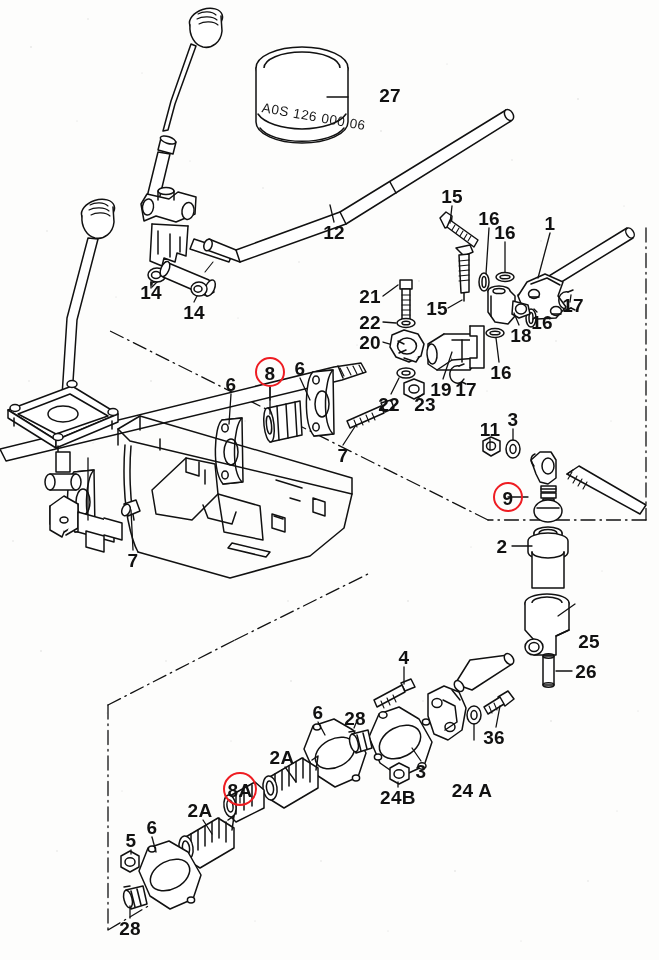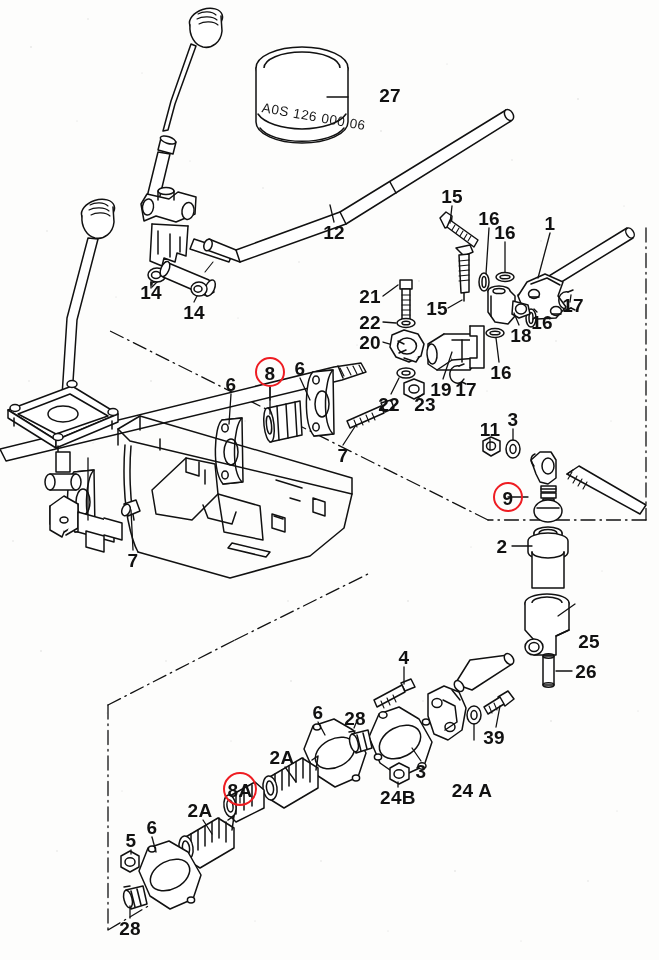--- a/index.html
+++ b/index.html
@@ -675,21 +675,21 @@
   <div class="lbl" style="left:343px; top:455px;">7</div>
   <div class="lbl" style="left:389px; top:404px;">22</div>
   <div class="lbl" style="left:425px; top:404px;">23</div>
   <div class="lbl" style="left:490px; top:429px;">11</div>
   <div class="lbl" style="left:513px; top:419px;">3</div>
   <div class="lbl" style="left:133px; top:560px;">7</div>
   <div class="lbl" style="left:502px; top:546px;">2</div>
   <div class="lbl" style="left:589px; top:604px;margin-top:37px;">25</div>
   <div class="lbl" style="left:586px; top:671px;">26</div>
   <div class="lbl" style="left:404px; top:657px;">4</div>
-  <div class="lbl" style="left:494px; top:737px;">39</div>
+  <div class="lbl" style="left:494px; top:737px;">36</div>
   <div class="lbl" style="left:472px; top:750px;margin-top:40px;">24 A</div>
   <div class="lbl" style="left:421px; top:771px;">3</div>
   <div class="lbl" style="left:398px; top:797px;">24B</div>
   <div class="lbl" style="left:318px; top:712px;">6</div>
   <div class="lbl" style="left:355px; top:718px;">28</div>
   <div class="lbl" style="left:282px; top:757px;">2A</div>
   <div class="lbl" style="left:200px; top:810px;">2A</div>
   <div class="lbl" style="left:131px; top:840px;">5</div>
   <div class="lbl" style="left:152px; top:827px;">6</div>
   <div class="lbl" style="left:130px; top:928px;">28</div>

